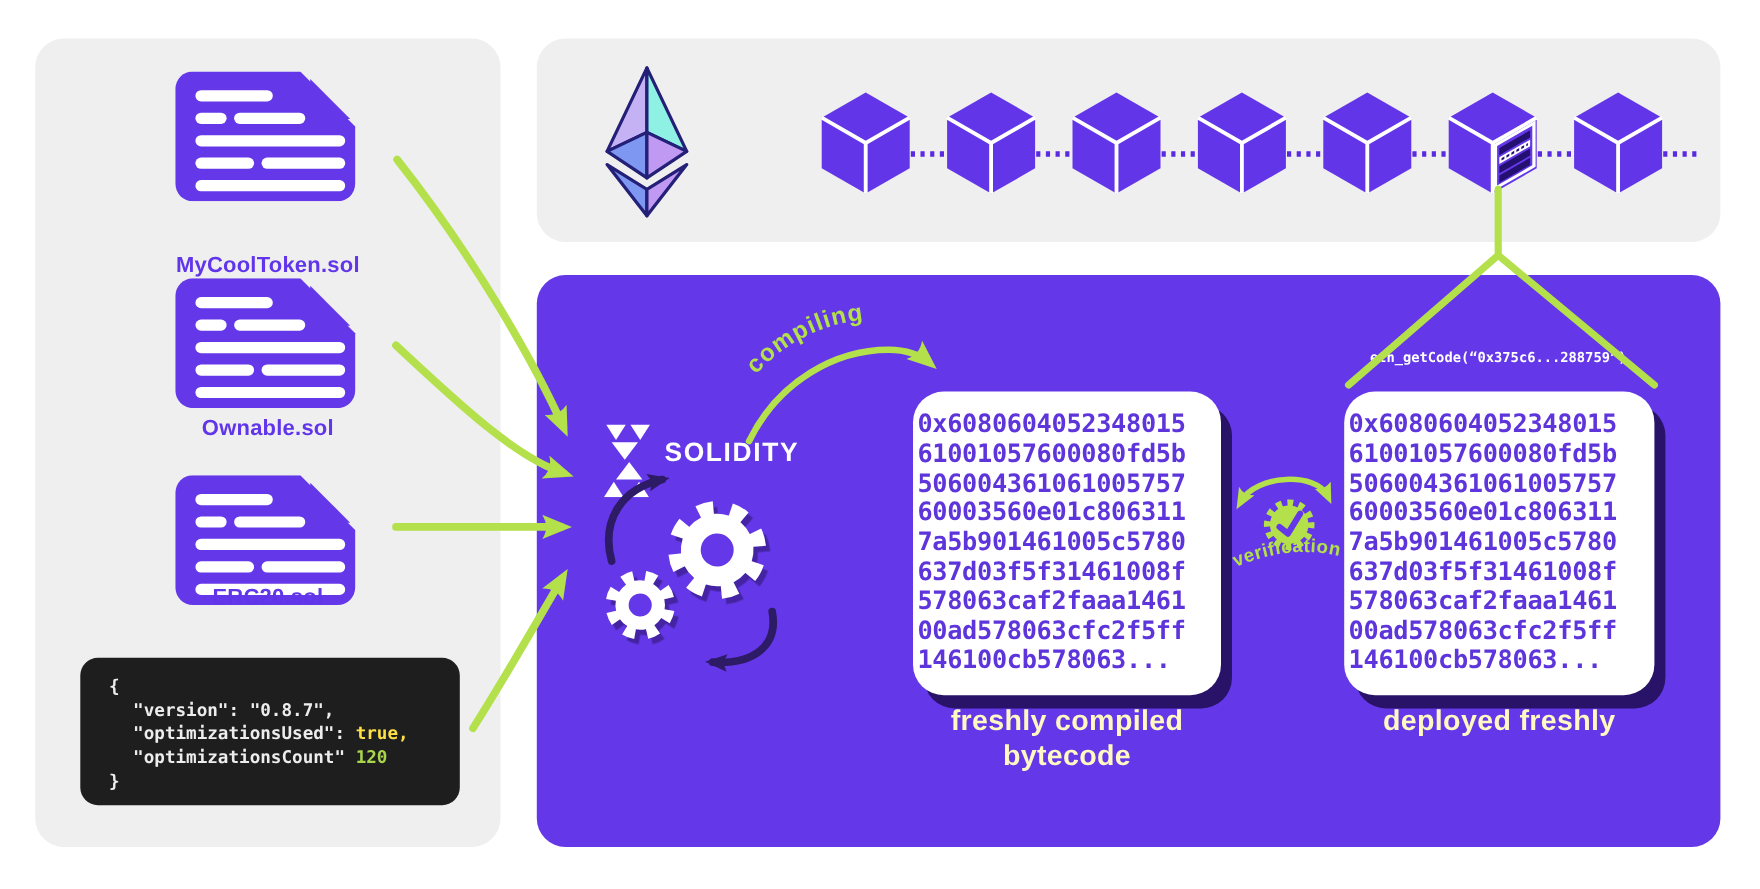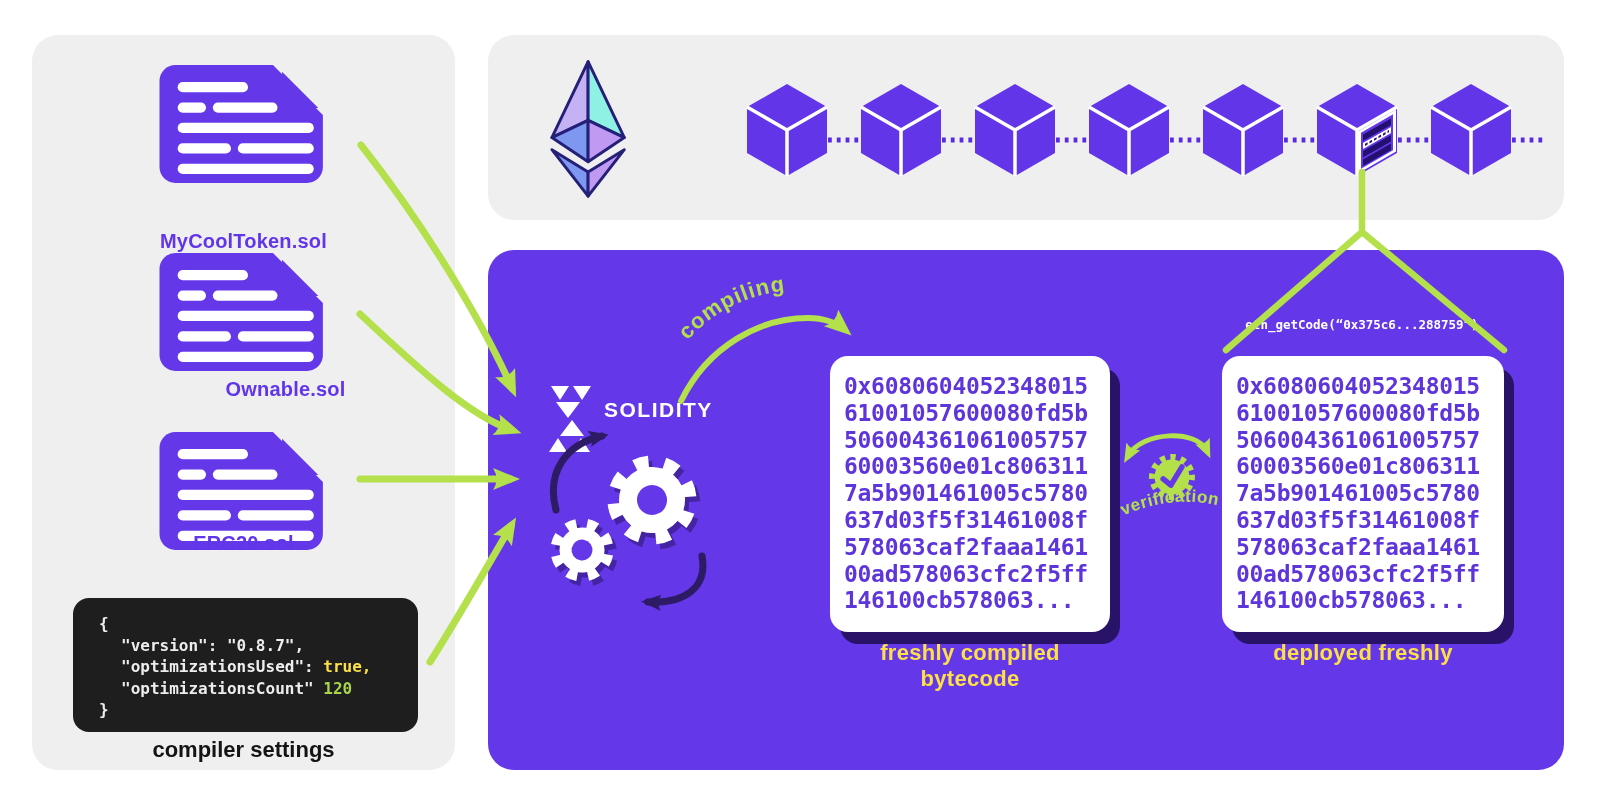--- a/index.html
+++ b/index.html
@@ -34,42 +34,42 @@
   .c-purple{color:#fde047;}
   .c-green{color:#a9d54d;}
   #code-caption{
     position:absolute;left:0;top:702px;width:423px;text-align:center;
     font-weight:bold;font-size:22px;color:#141414;
   }
 
   
   #solidity-word{
     position:absolute;left:116px;top:148px;color:#ffffff;
-    font-weight:bold;font-size:21px;letter-spacing:1.5px;
+    font-weight:bold;font-size:24px;letter-spacing:1.5px;
   }
   #eth-getcode{
     position:absolute;left:724px;top:67px;width:300px;text-align:center;
     font-family:"DejaVu Sans Mono",monospace;font-weight:bold;
     font-size:12.5px;color:#ffffff;white-space:pre;
   }
   .bytecode-card{
     position:absolute;top:106px;height:276px;background:#ffffff;
-    border-radius:18px;box-shadow:10px 12px 0 #281368;
-    box-sizing:border-box;padding:17px 0 0 14px;
+    border-radius:28px;box-shadow:10px 12px 0 #281368;
+    box-sizing:border-box;padding:17px 0 0 4px;
   }
   #card-compiled{left:342px;width:280px;}
   #card-deployed{left:734px;width:282px;}
   .bc-line{
     font-family:"DejaVu Sans Mono",monospace;font-weight:bold;
     font-size:23px;line-height:26.8px;color:#5e35db;
     letter-spacing:-.3px;white-space:pre;
   }
   .card-caption{
     position:absolute;top:390px;text-align:center;
-    font-weight:bold;font-size:22px;color:#fde047;letter-spacing:.3px;
+    font-weight:bold;font-size:26px;color:#fef9c3;letter-spacing:.3px;
   }
   #cap-compiled{left:342px;width:280px;}
   #cap-deployed{left:734px;width:282px;}
 
   #overlay{position:absolute;left:0;top:0;width:1600px;height:808px;pointer-events:none;}
   svg{display:block;}
   .svg-abs{position:absolute;}
 </style>
 </head>
 <body>
@@ -97,21 +97,21 @@
     <g fill="#ffffff">
       <rect x="16" y="15" width="62" height="9" rx="4.5"></rect>
       <rect x="16" y="33" width="25" height="9" rx="4.5"></rect>
         <rect x="47" y="33" width="57" height="9" rx="4.5"></rect>
       <rect x="16" y="51" width="120" height="9" rx="4.5"></rect>
       <rect x="16" y="69" width="47" height="9" rx="4.5"></rect>
         <rect x="69" y="69" width="67" height="9" rx="4.5"></rect>
       <rect x="16" y="87" width="120" height="9" rx="4.5"></rect>
     </g>
   </svg>
-  <div class="doc-label" style="top:343px;padding-left:42px;">Ownable.sol</div>
+  <div class="doc-label" style="top:343px;">Ownable.sol</div>
 
   <svg class="doc" style="left:126px;top:397px;" viewBox="0 0 156 104">
     <path d="M14 0 H100 L144 44 V90 a14 14 0 0 1 -14 14 H14 A14 14 0 0 1 0 90 V14 A14 14 0 0 1 14 0 Z" fill="#6438e8"></path>
     <path d="M108 6 V38 H140 Z" fill="#6438e8"></path>
     <g fill="#ffffff">
       <rect x="16" y="15" width="62" height="9" rx="4.5"></rect>
       <rect x="16" y="33" width="25" height="9" rx="4.5"></rect>
         <rect x="47" y="33" width="57" height="9" rx="4.5"></rect>
       <rect x="16" y="51" width="120" height="9" rx="4.5"></rect>
       <rect x="16" y="69" width="47" height="9" rx="4.5"></rect>
@@ -121,21 +121,20 @@
   </svg>
   <div class="doc-label" style="top:497px;">ERC20.sol</div>
 
   <div id="code-block">
     <div class="code-line"><span>{</span></div>
     <div class="code-line ind"><span>"version": "0.8.7",</span></div>
     <div class="code-line ind"><span>"optimizationsUsed": </span><span class="c-purple">true,</span></div>
     <div class="code-line ind"><span>"optimizationsCount" </span><span class="c-green">120</span></div>
     <div class="code-line"><span>}</span></div>
   </div>
-  <div id="code-caption">compiler settings</div>
 </div>
 
 <div id="chain-panel" class="panel panel-gray">
   <svg class="svg-abs" style="left:0;top:0;" width="1076" height="185" viewBox="0 0 1076 185">
     <defs>
       <g id="cube">
         <polygon points="0,-46 40,-23 40,23 0,46 -40,23 -40,-23" fill="#6236e8"></polygon>
         <path d="M-40 -23 L0 0 L40 -23 M0 0 V46" stroke="#ffffff" stroke-width="3.5" fill="none"></path>
       </g>
       <g id="cubeL">

